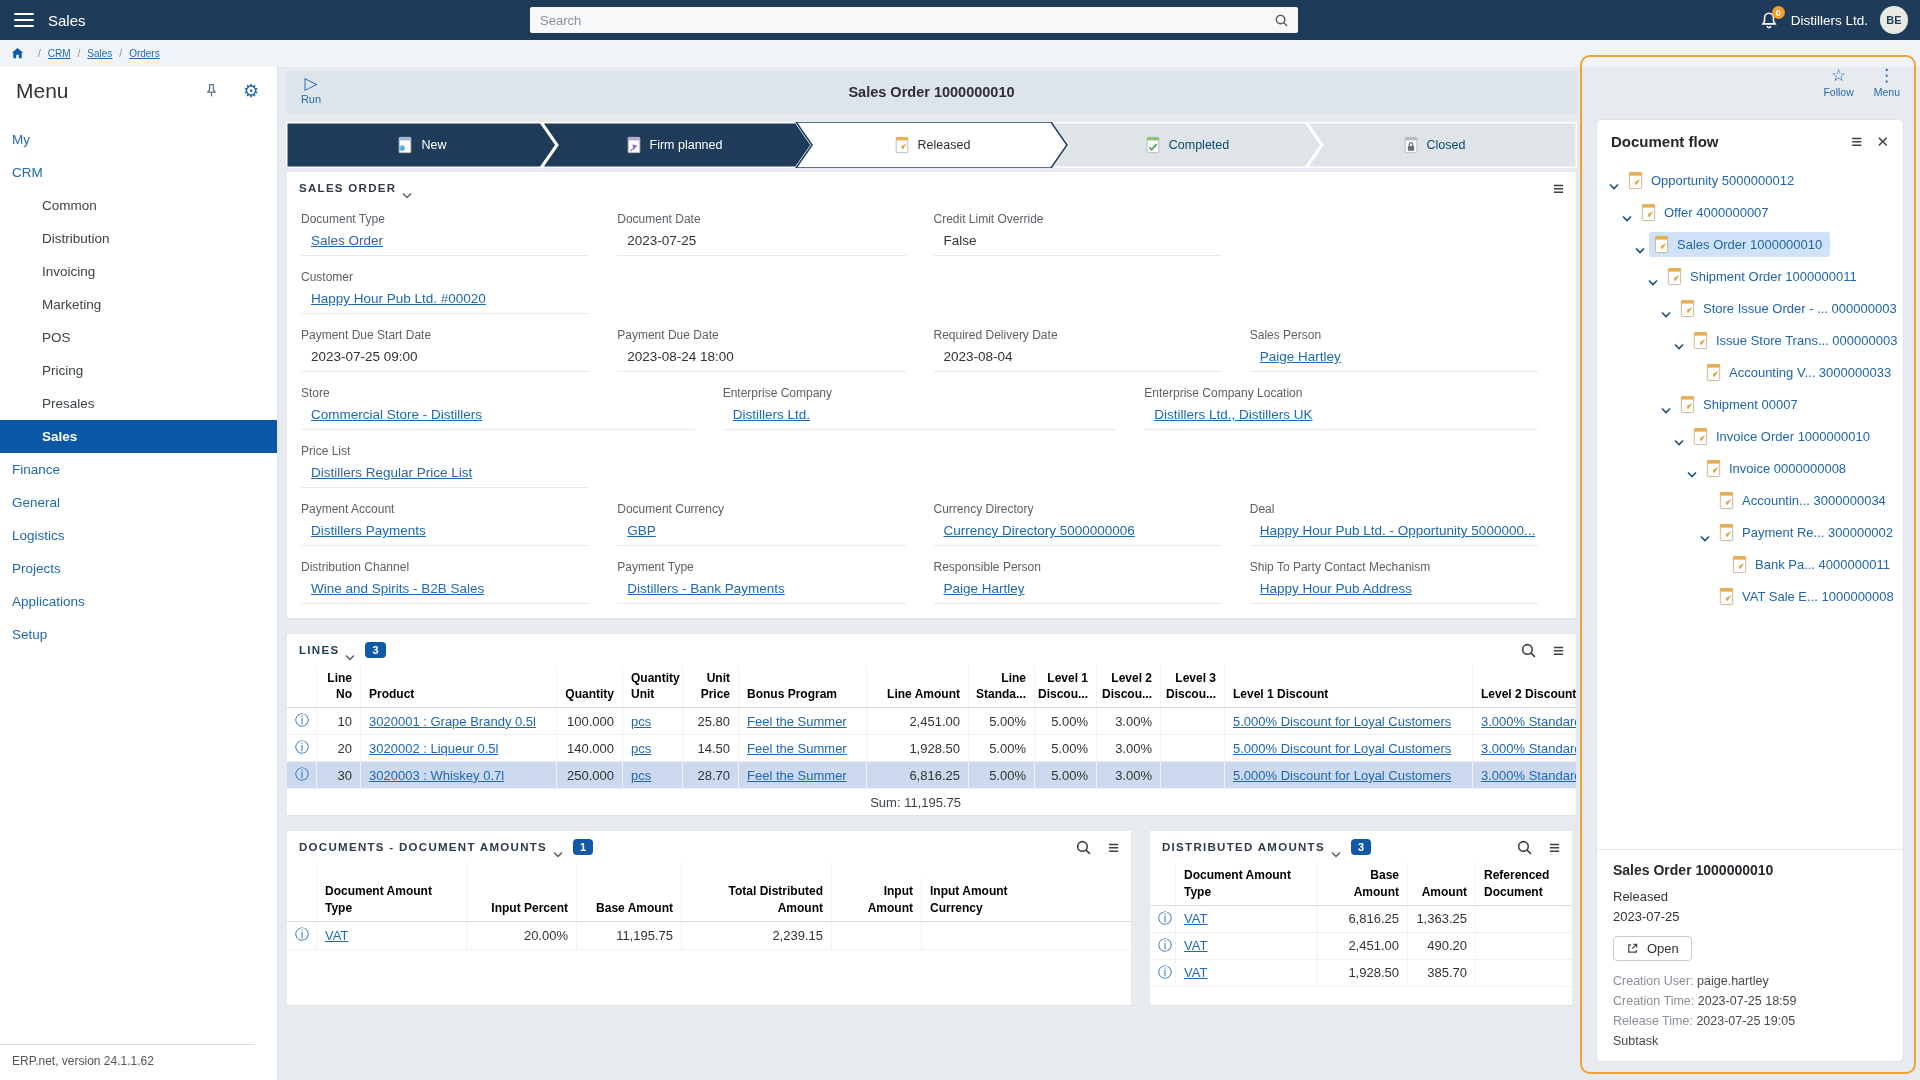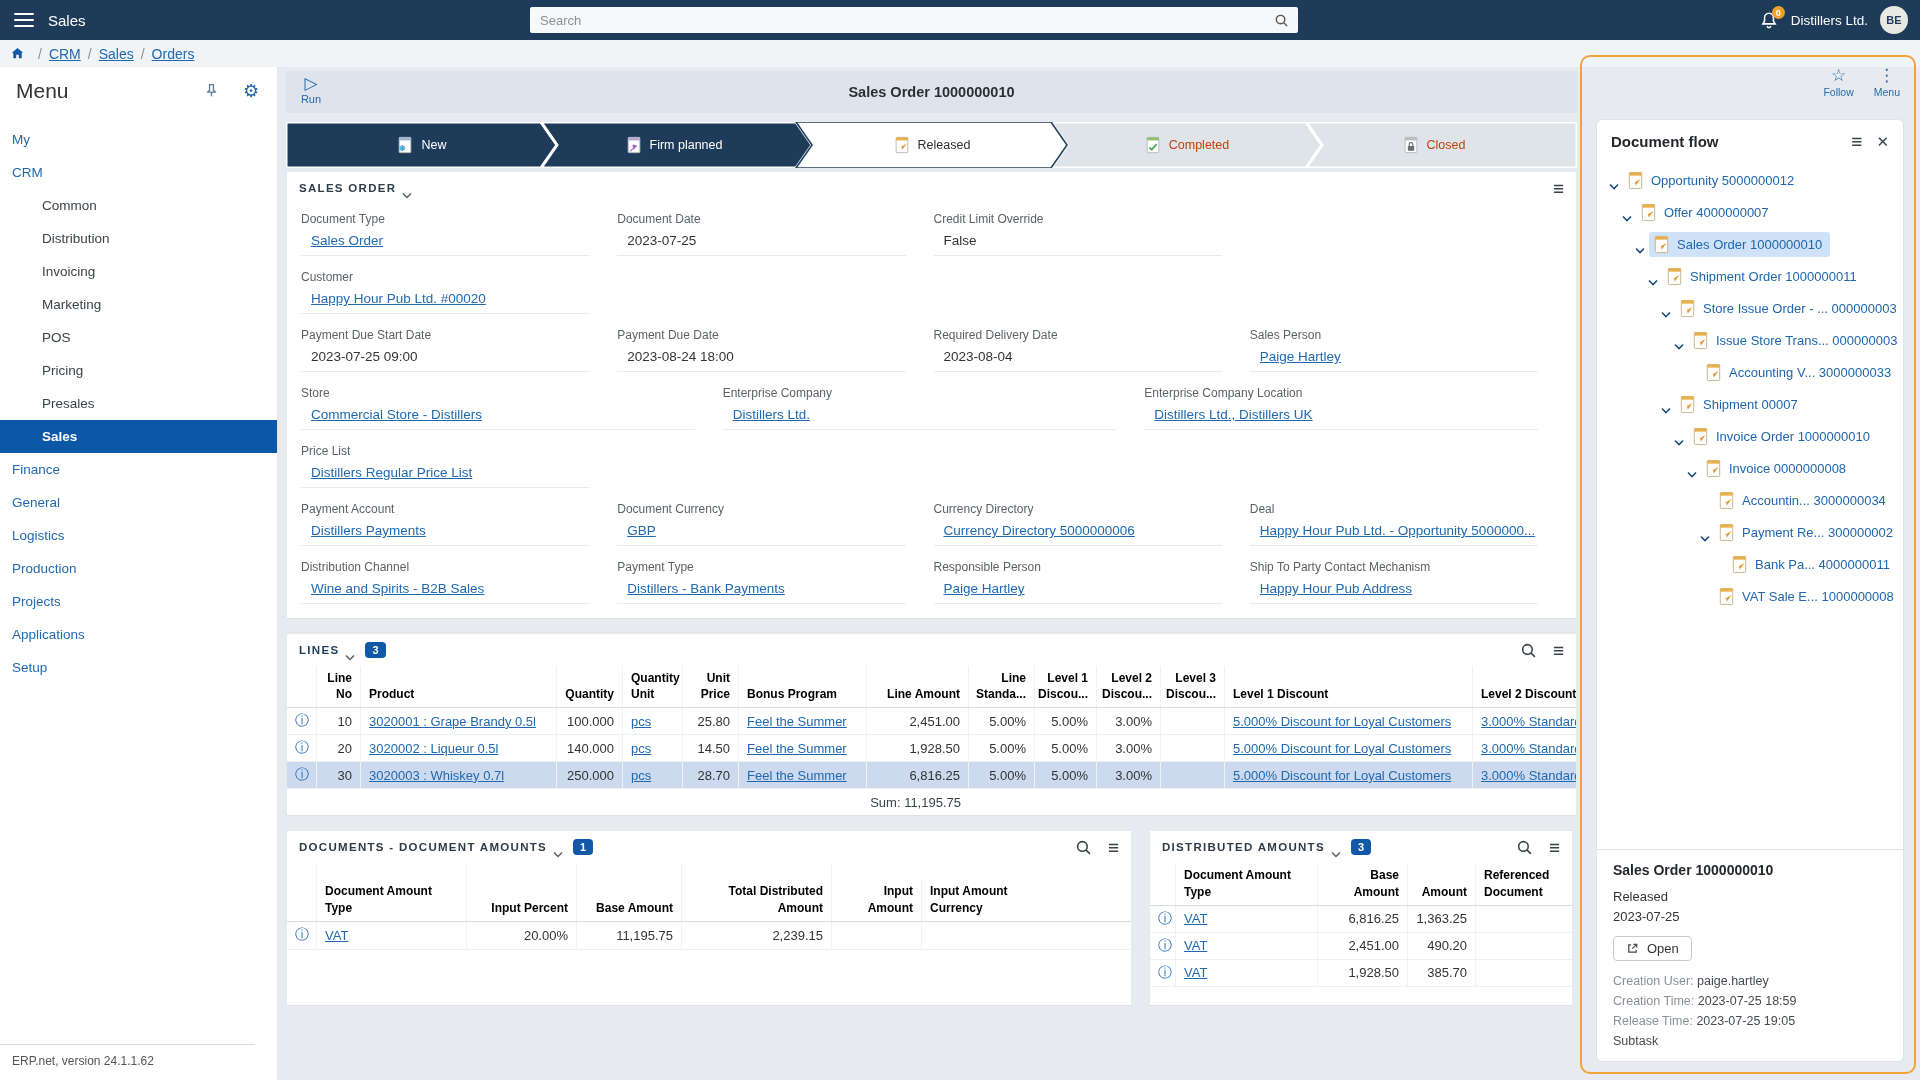--- a/index.html
+++ b/index.html
@@ -16,21 +16,21 @@
   .search-wrap input { flex:1; border:none; outline:none; background:transparent; font-family:inherit; font-size:13px; color:#333; padding:0 10px; }
   .search-wrap input::placeholder { color:#8a9097; }
   .search-wrap .sicon { width:15px; height:15px; color:#555; margin-right:9px; }
   .top-right { position:absolute; right:12px; top:0; height:40px; display:flex; align-items:center; gap:12px; }
   .bell { position:relative; width:20px; height:20px; color:#fff; }
   .bell-badge { position:absolute; top:-4px; right:-6px; min-width:13px; height:13px; background:#f0a030; border-radius:7px; color:#fff; font-size:9px; font-weight:700; display:flex; align-items:center; justify-content:center; padding:0 2px; }
   .company { color:#fff; font-size:13.5px; }
   .avatar { width:28px; height:28px; border-radius:50%; background:#e9e9e4; color:#1e3c5a; font-size:11px; font-weight:700; display:flex; align-items:center; justify-content:center; }
 
   
-  .breadcrumb { position:absolute; top:40px; left:0; right:0; height:27px; background:#f1f4f7; display:flex; align-items:center; padding-left:10px; font-size:14px; z-index:5; }
+  .breadcrumb { position:absolute; top:40px; left:0; right:0; height:27px; background:#f1f4f7; display:flex; align-items:center; padding-left:10px; font-size:10px; z-index:5; }
   .breadcrumb .home { width:15px; height:15px; color:#1158a8; margin-right:6px; }
   .breadcrumb .sep { color:#8a9097; margin:0 7px; }
   .bc-link { color:#2269ae; text-decoration:underline; cursor:pointer; }
 
   
   .sidebar { position:absolute; top:67px; left:0; width:278px; bottom:0; background:#fff; border-right:1px solid #e2e5e9; z-index:4; }
   .menu-head { display:flex; align-items:center; padding:12px 16px 10px 16px; }
   .menu-title { font-size:21px; color:#333; flex:1; }
   .menu-head .mh-icon { color:#5b7891; width:18px; height:18px; margin-left:22px; cursor:pointer; }
   .menu-head .gear { color:#2269ae; font-size:18px; line-height:18px; }
@@ -47,21 +47,21 @@
   .run-btn { position:absolute; left:8px; top:3px; width:34px; display:flex; flex-direction:column; align-items:center; color:#2269ae; cursor:pointer; }
   .run-btn .play { font-size:17px; line-height:19px; }
   .run-btn .rlabel { font-size:11px; }
   .page-title { position:absolute; left:0; right:0; top:0; height:42px; display:flex; align-items:center; justify-content:center; font-size:14.5px; font-weight:700; color:#2b2f33; pointer-events:none; }
 
   .workflow { position:absolute; top:55px; left:8px; right:0; height:46px; }
   .workflow svg.bar { position:absolute; inset:0; }
   .stage-label { position:absolute; top:0; height:46px; display:flex; align-items:center; justify-content:center; gap:7px; font-size:12.5px; cursor:pointer; }
   .stage-label.done { color:#fff; }
   .stage-label.current { color:#2b2f33; }
-  .stage-label.future { color:#c2410c; }
+  .stage-label.future { color:#0c4a6e; }
   .stage-label .wicon { width:18px; height:18px; flex:0 0 18px; }
 
   .cards { position:absolute; top:104px; left:8px; right:0; bottom:0; overflow:hidden; }
   .card { background:#fff; border:1px solid #e6e9ec; border-bottom-color:#dfe3e7; margin-bottom:14px; }
   .card-head { display:flex; align-items:center; height:32px; padding:0 12px; }
   .sec-title { font-size:11.5px; font-weight:700; letter-spacing:1.3px; color:#2e3b49; cursor:pointer; }
   .sec-chev { width:10px; height:7px; color:#55606b; margin-left:6px; cursor:pointer; }
   .badge { background:#1158a8; color:#fff; font-size:11px; font-weight:700; border-radius:4px; padding:2px 7px; margin-left:10px; }
   .head-spacer { flex:1; }
   .head-ic { width:17px; height:17px; color:#3c4348; margin-left:16px; cursor:pointer; }
@@ -185,21 +185,20 @@
         <div class="side-item sub">Distribution</div>
         <div class="side-item sub">Invoicing</div>
         <div class="side-item sub">Marketing</div>
         <div class="side-item sub">POS</div>
         <div class="side-item sub">Pricing</div>
         <div class="side-item sub">Presales</div>
         <div class="side-item sub selected">Sales</div>
         <div class="side-item top">Finance</div>
         <div class="side-item top">General</div>
         <div class="side-item top">Logistics</div>
-        <div class="side-item top">Production</div>
         <div class="side-item top">Projects</div>
         <div class="side-item top">Applications</div>
         <div class="side-item top">Setup</div>
       </div>
     <div class="sidebar-footer">ERP.net, version 24.1.1.62</div>
   </aside>
 
   <main class="content">
     <div class="actionbar">
       <div class="run-btn">

